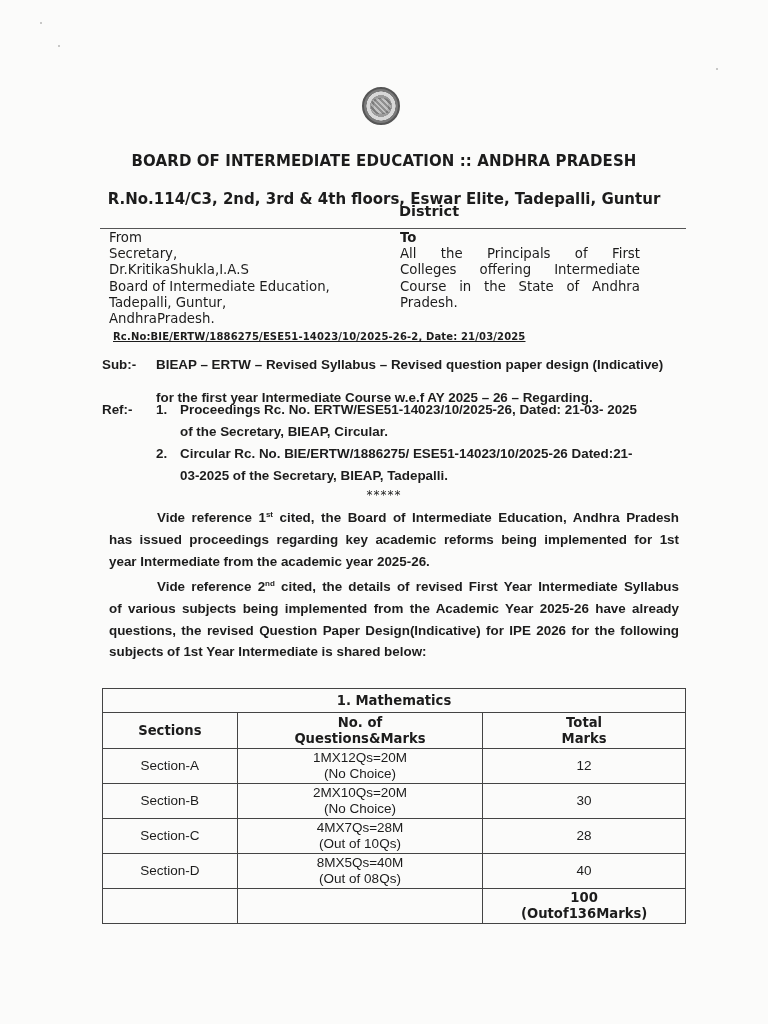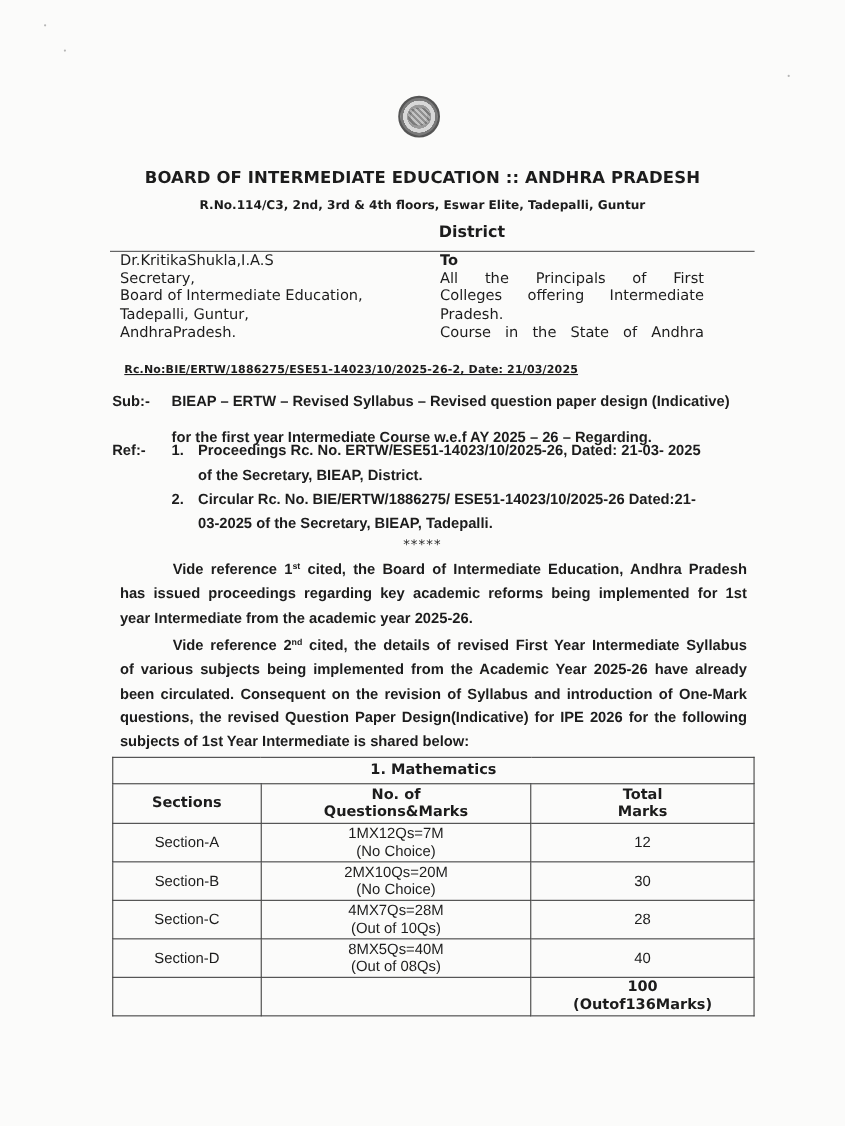--- a/index.html
+++ b/index.html
@@ -23,21 +23,21 @@
       background: radial-gradient(circle at 50% 50%, #cfcfcf 0 30%, #9a9a9a 31% 45%, #d8d8d8 46% 60%, #7a7a7a 61% 100%);
       box-sizing: border-box;
     }
     .logo::after {
       content: ""; position: absolute; left: 7px; top: 9px; width: 20px; height: 16px;
       border-radius: 40%; background: repeating-linear-gradient(45deg, #666 0 2px, #bbb 2px 4px); opacity: .6;
     }
 
     .hdr { position: absolute; left: 0; width: 768px; text-align: center; font-weight: bold; }
     .hdr1 { top: 152px; font-size: 15px; letter-spacing: 0.1px; }
-    .hdr2 { top: 180px; font-size: 11px; }
+    .hdr2 { top: 190px; font-size: 15px; }
     .hdr3 { top: 203px; font-size: 14.5px; margin-left: 45px; }
 
     .hrule { position: absolute; left: 100px; top: 228px; width: 586px; height: 1px; background: #555; }
 
     .addr { position: absolute; top: 230px; font-size: 13.3px; line-height: 16.2px; }
     .addr-from { left: 109px; width: 260px; }
     .addr-to { left: 400px; width: 240px; text-align: justify; }
     .addr-to .lbl { font-weight: bold; }
     .addr .line { display: block; white-space: nowrap; }
     .addr-to .jline { display: block; text-align: justify; text-align-last: justify; }
@@ -89,65 +89,65 @@
   <span class="speck" style="left:716px;top:68px"></span>
 
   <div class="logo"></div>
 
   <div class="hdr hdr1">BOARD OF INTERMEDIATE EDUCATION :: ANDHRA PRADESH</div>
   <div class="hdr hdr2">R.No.114/C3, 2nd, 3rd &amp; 4th floors, Eswar Elite, Tadepalli, Guntur</div>
   <div class="hdr hdr3">District</div>
   <div class="hrule"></div>
 
   <div class="addr addr-from">
+    <span class="line">From</span>
+    <span class="line">Secretary,</span>
     <span class="line">Dr.KritikaShukla,I.A.S</span>
-    <span class="line">Secretary,</span>
     <span class="line">Board of Intermediate Education,</span>
     <span class="line">Tadepalli, Guntur,</span>
     <span class="line">AndhraPradesh.</span>
   </div>
 
   <div class="addr addr-to">
     <span class="line lbl">To</span>
     <span class="jline">All the Principals of First</span>
     <span class="jline">Colleges offering Intermediate</span>
+    <span class="jline">Course in the State of Andhra</span>
     <span class="jline last">Pradesh.</span>
-    <span class="jline">Course in the State of Andhra</span>
   </div>
 
   <div class="rcno">Rc.No:BIE/ERTW/1886275/ESE51-14023/10/2025-26-2, Date: 21/03/2025</div>
 
   <div class="body-txt">
     <span class="row label sub1">Sub:-</span>
     <span class="row sub1" style="left:156px">BIEAP – ERTW – Revised Syllabus – Revised question paper design (Indicative)</span>
     <span class="row sub2" style="left:156px">for the first year Intermediate Course  w.e.f  AY 2025 – 26 – Regarding.</span>
   </div>
 
   <div class="body-txt">
     <span class="row label ref1">Ref:-</span>
     <span class="row ref1" style="left:156px">1.</span>
     <span class="row ref1" style="left:180px">Proceedings Rc. No. ERTW/ESE51-14023/10/2025-26, Dated: 21-03- 2025</span>
-    <span class="row ref1b" style="left:180px">of the Secretary, BIEAP, District.</span>
+    <span class="row ref1b" style="left:180px">of the Secretary, BIEAP, Circular.</span>
     <span class="row ref2" style="left:156px">2.</span>
     <span class="row ref2" style="left:180px">Circular Rc. No. BIE/ERTW/1886275/ ESE51-14023/10/2025-26 Dated:21-</span>
     <span class="row ref2b" style="left:180px">03-2025 of the Secretary, BIEAP, Tadepalli.</span>
   </div>
 
   <div class="stars">*****</div>
 
   <div class="para body-txt p1">
     <span class="jl indent"><span>Vide reference 1</span><sup>st</sup><span> cited, the Board of Intermediate Education, Andhra Pradesh</span></span>
     <span class="jl">has issued proceedings regarding key academic reforms being implemented for 1st</span>
     <span class="jl last">year Intermediate from the academic year 2025-26.</span>
   </div>
 
   <div class="para body-txt p2">
     <span class="jl indent"><span>Vide reference 2</span><sup>nd</sup><span> cited, the details of revised First Year Intermediate Syllabus</span></span>
     <span class="jl">of various subjects being implemented from the Academic Year 2025-26 have already</span>
-    <span class="jl">been circulated. Consequent on the revision of Syllabus and introduction of One-Mark</span>
     <span class="jl">questions, the revised Question Paper Design(Indicative) for IPE 2026 for the following</span>
     <span class="jl last">subjects of 1st Year Intermediate is shared below:</span>
   </div>
 
   <table class="math">
     <colgroup>
         <col class="c1">
         <col class="c2">
         <col class="c3">
       </colgroup>
@@ -155,21 +155,21 @@
         <tr class="title">
       <th colspan="3">1. Mathematics</th>
     </tr>
     <tr class="head">
       <th><span>Sections</span></th>
       <th><span>No. of</span><br><span>Questions&amp;Marks</span></th>
       <th><span>Total</span><br><span>Marks</span></th>
     </tr>
     <tr class="data">
       <td>Section-A</td>
-      <td><span>1MX12Qs=7M</span><br><span>(No Choice)</span></td>
+      <td><span>1MX12Qs=20M</span><br><span>(No Choice)</span></td>
       <td>12</td>
     </tr>
     <tr class="data">
       <td>Section-B</td>
       <td><span>2MX10Qs=20M</span><br><span>(No Choice)</span></td>
       <td>30</td>
     </tr>
     <tr class="data">
       <td>Section-C</td>
       <td><span>4MX7Qs=28M</span><br><span>(Out of 10Qs)</span></td>

